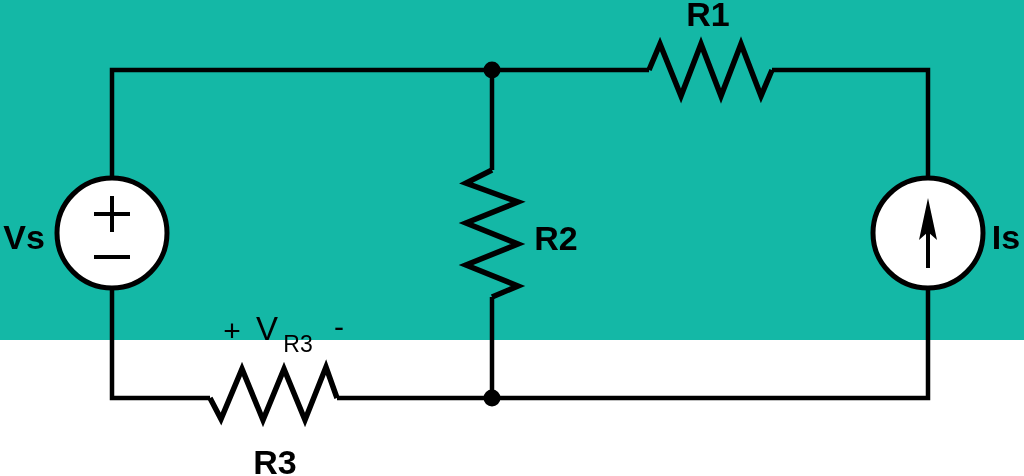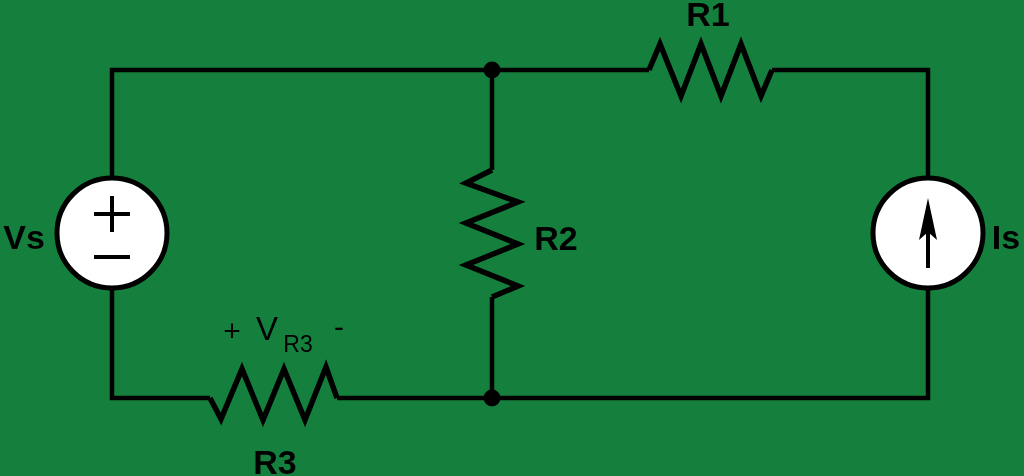--- a/index.html
+++ b/index.html
@@ -6,22 +6,22 @@
     margin: 0;
     padding: 0;
     background: #ffffff;
     width: 1024px;
     height: 476px;
     overflow: hidden;
   }
   .stage {
     position: relative;
     width: 1024px;
-    height: 476px;
-    background: #15803d;
+    height: 340px;
+    background: #14b8a6;
   }
   svg {
     display: block;
   }
   .wire {
     fill: none;
     stroke: #000000;
     stroke-width: 4.5;
     stroke-linejoin: miter;
   }

